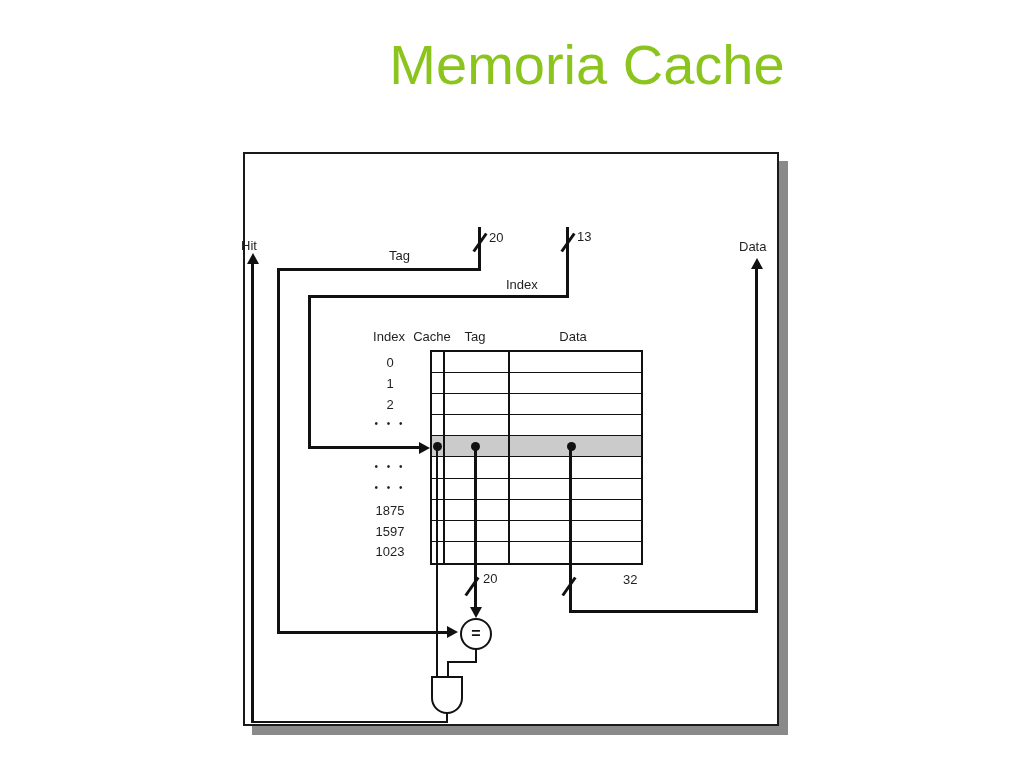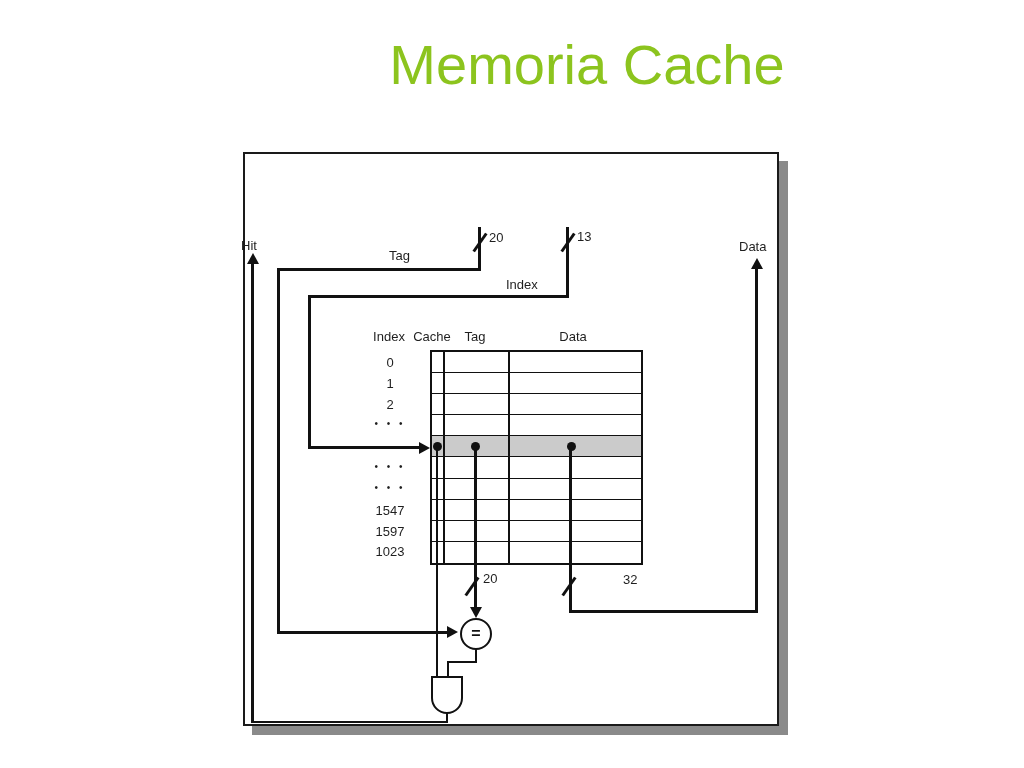--- a/index.html
+++ b/index.html
@@ -108,21 +108,21 @@
   <div class="hdr" style="left:402px;">Cache</div>
   <div class="hdr" style="left:445px;">Tag</div>
   <div class="hdr" style="left:543px;">Data</div>
   <div>
       <div class="rowlab" style="top: 355.05px;">0</div>
       <div class="rowlab" style="top: 376.15px;">1</div>
       <div class="rowlab" style="top: 397.25px;">2</div>
       <div class="rowlab dots" style="top: 418.35px;">• • •</div>
       <div class="rowlab dots" style="top: 460.55px;">• • •</div>
       <div class="rowlab dots" style="top: 481.65px;">• • •</div>
-      <div class="rowlab" style="top: 502.75px;">1547</div>
+      <div class="rowlab" style="top: 502.75px;">1875</div>
       <div class="rowlab" style="top: 523.85px;">1597</div>
       <div class="rowlab" style="top: 544px;">1023</div>
     </div>
 
   <div class="w" style="left:436px;top:448px;width:2px;height:230px;"></div>
 
   <div class="w" style="left:474px;top:448px;width:3px;height:161px;"></div>
   <div class="arr-down" style="left:470px;top:607px;"></div>
   <div class="slash" style="left:461px;top:585px;"></div>
   <div class="txt" style="left:483px;top:571px;">20</div>

